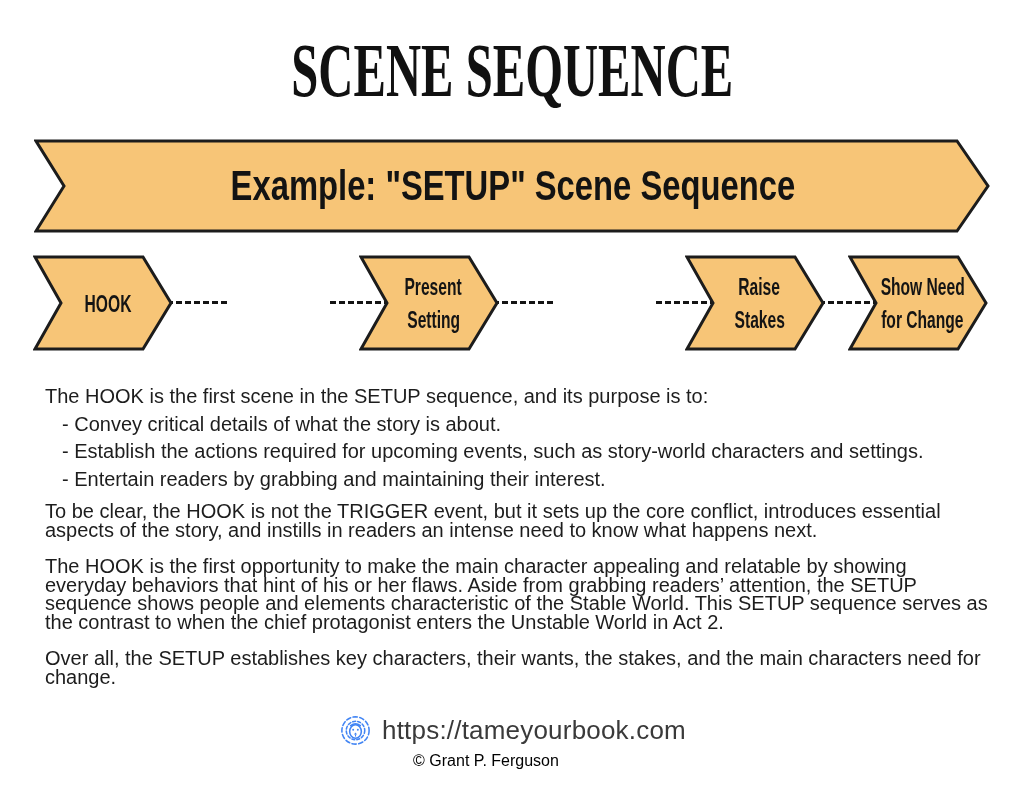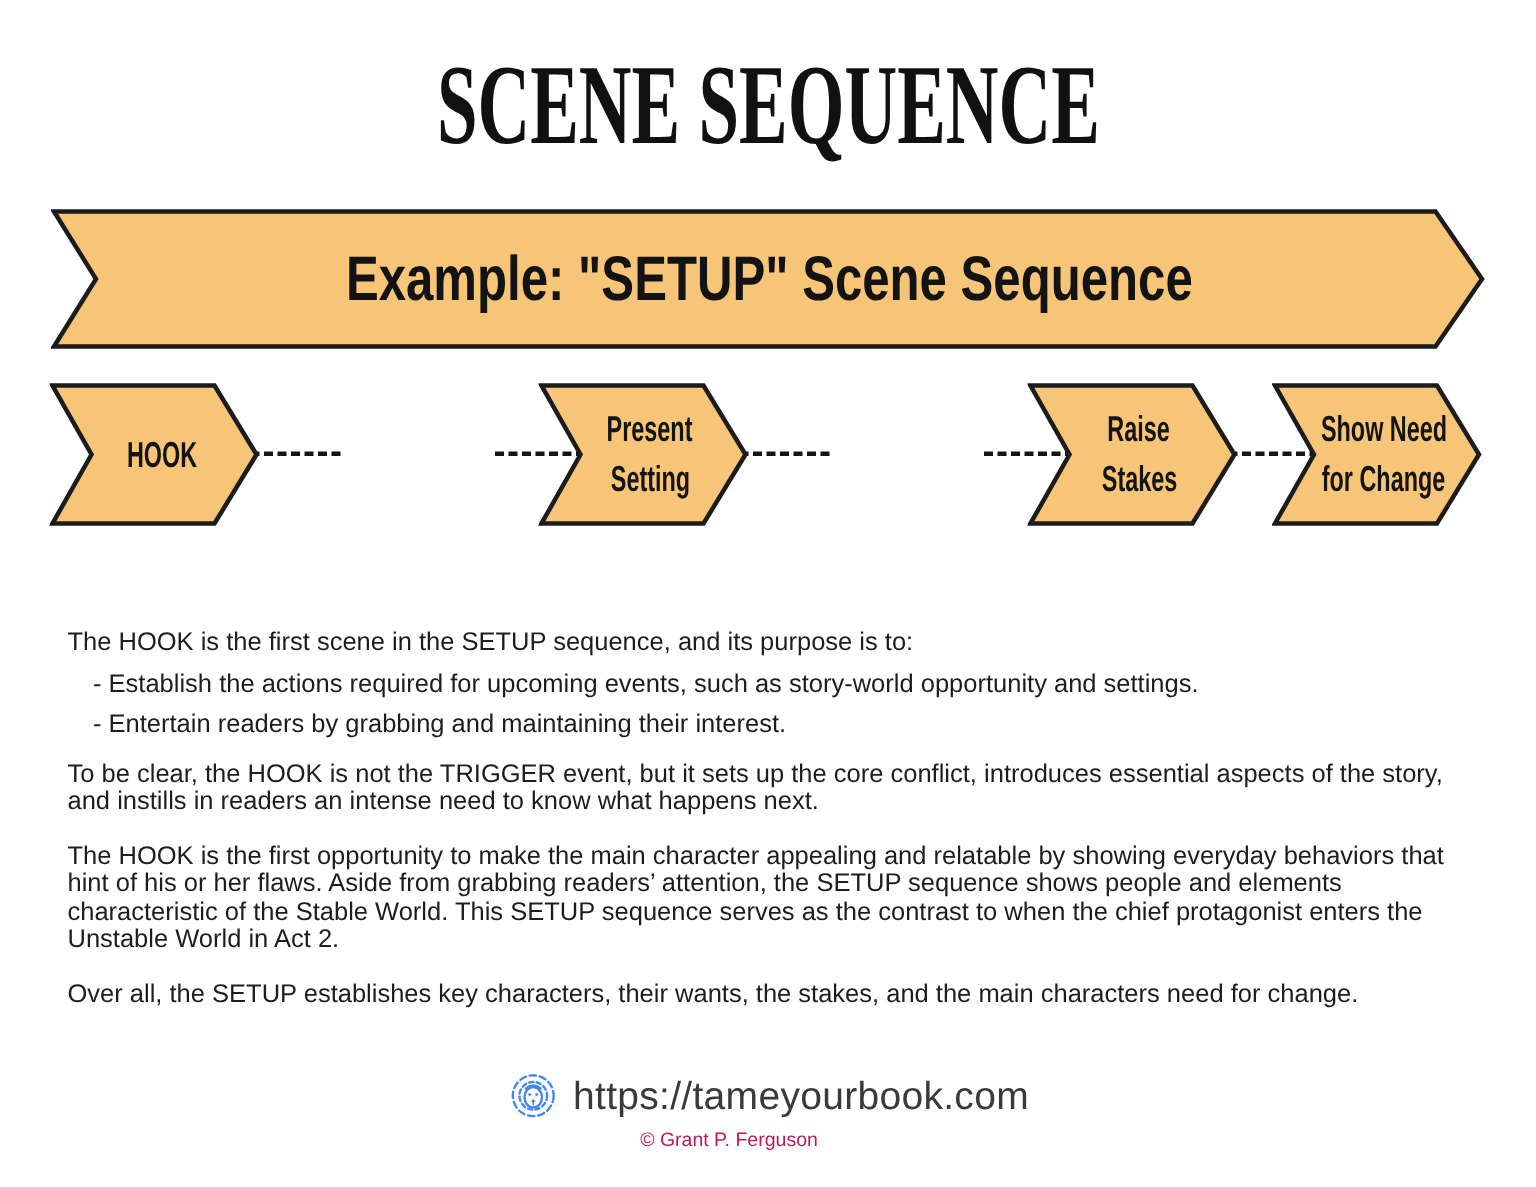--- a/index.html
+++ b/index.html
@@ -89,24 +89,23 @@
   .ch4 { left: 522px; }
   .ch5 { left: 685px; }
   .ch6 { left: 848px; }
 
   
   .bodytext {
     position: absolute;
     top: 387px;
     left: 45px;
     width: 945px;
-    font-size: 17px;
+    font-size: 20px;
     line-height: 18.5px;
     color: #1d1d1d;
-    margin-top: 32px;
   }
   .bodytext .p1 { margin-bottom: 9px; }
   .bodytext .bullet { padding-left: 17px; margin-bottom: 9px; }
   .bodytext .bullet.last { margin-bottom: 14px; }
   .bodytext .p2 { margin-bottom: 18px; }
   .bodytext .p3 { margin-bottom: 18px; }
 
   
   .footer-row {
     position: absolute;
@@ -122,22 +121,22 @@
     font-size: 26px;
     color: #3a3a3a;
     letter-spacing: 0.2px;
   }
   .footer-copy {
     position: absolute;
     top: 752px;
     left: 0;
     width: 972px;
     text-align: center;
-    font-size: 13px;
-    color: #be185d;
+    font-size: 16px;
+    color: #000000;
   }
   .lion { width: 35px; height: 37px; }
 </style>
 </head>
 <body>
 
 <div class="page">
 
   <div class="title">
     <span>SCENE SEQUENCE</span>
@@ -194,21 +193,22 @@
       <polygon points="2,2 110,2 138,48 110,94 2,94 28,48" fill="#F7C577" stroke="#1C1C1C" stroke-width="3"></polygon>
     </svg>
     <div class="labels">
       <span>Show Need</span>
       <span>for Change</span>
     </div>
   </div>
 
   <div class="bodytext">
     <div class="p1">The HOOK is the first scene in the SETUP sequence, and its purpose is to:</div>
-    <div class="bullet">- Establish the actions required for upcoming events, such as story-world opportunity and settings.</div>
+    <div class="bullet">- Convey critical details of what the story is about.</div>
+    <div class="bullet">- Establish the actions required for upcoming events, such as story-world characters and settings.</div>
     <div class="bullet last">- Entertain readers by grabbing and maintaining their interest.</div>
     <div class="p2">To be clear, the HOOK is not the TRIGGER event, but it sets up the core conflict, introduces essential aspects of the story, and instills in readers an intense need to know what happens next.</div>
     <div class="p3">The HOOK is the first opportunity to make the main character appealing and relatable by showing everyday behaviors that hint of his or her flaws. Aside from grabbing readers’ attention, the SETUP sequence shows people and elements characteristic of the Stable World. This SETUP sequence serves as the contrast to when the chief protagonist enters the Unstable World in Act 2.</div>
     <div class="p4">Over all, the SETUP establishes key characters, their wants, the stakes, and the main characters need for change.</div>
   </div>
 
   <div class="footer-row">
     <svg class="lion" viewBox="0 0 36 38">
       <g stroke="#4285F4" fill="none" stroke-width="1.6" stroke-linecap="round">
         <circle cx="18" cy="19" r="14" stroke-dasharray="4.5 2.5"></circle>

